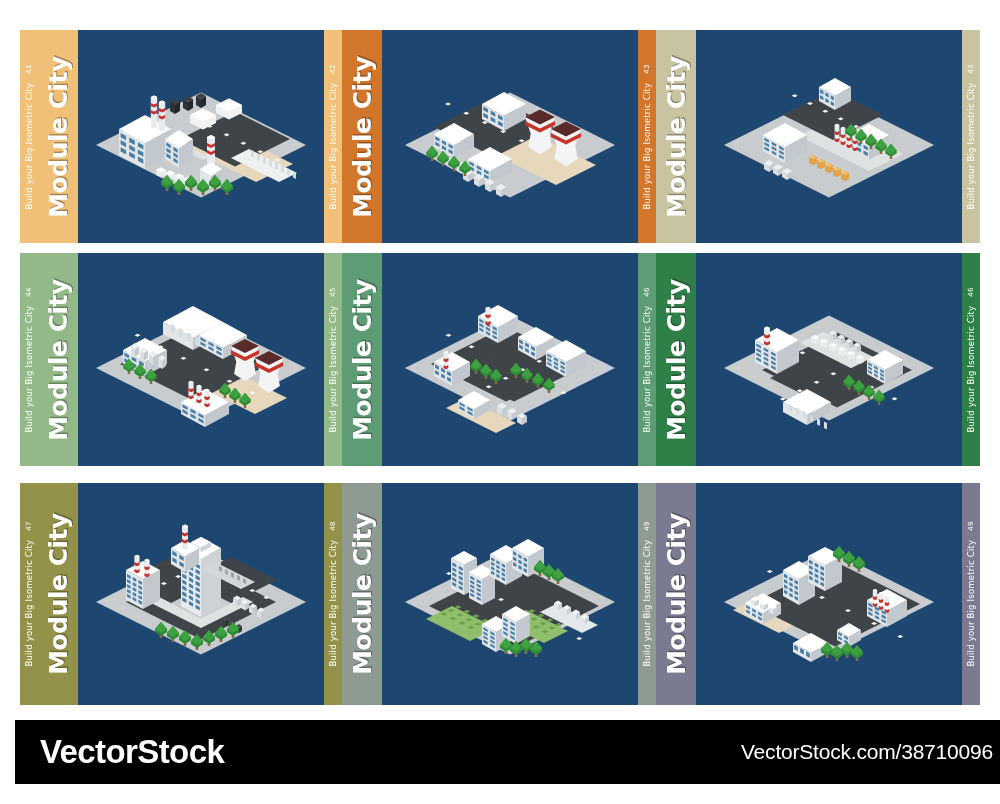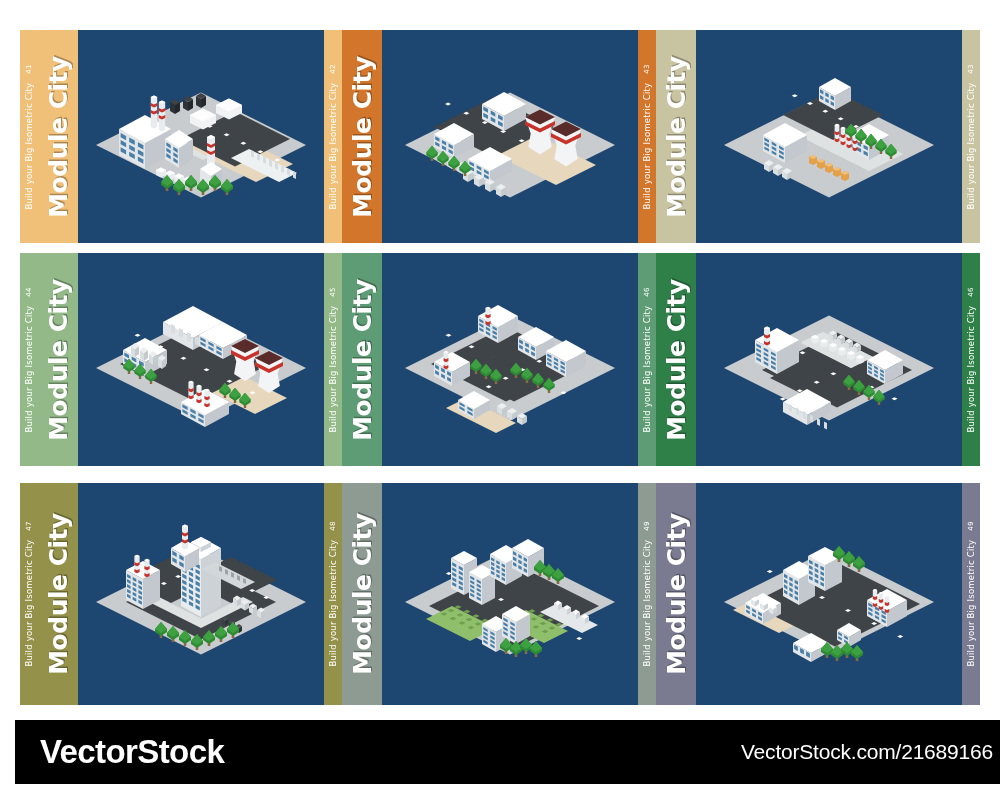--- a/index.html
+++ b/index.html
@@ -1193,16 +1193,16 @@
           <div class="tagline-inner">
             <span>Build your Big Isometric City</span>
             <span class="tagline-num">49</span>
           </div>
         </div>
       </div>
     </div>
 
   <div class="footer">
     <div class="footer-logo">VectorStock</div>
-    <div class="footer-url">VectorStock.com/21689166</div>
+    <div class="footer-url">VectorStock.com/38710096</div>
   </div>
 
 </div>
 
 </body></html>

